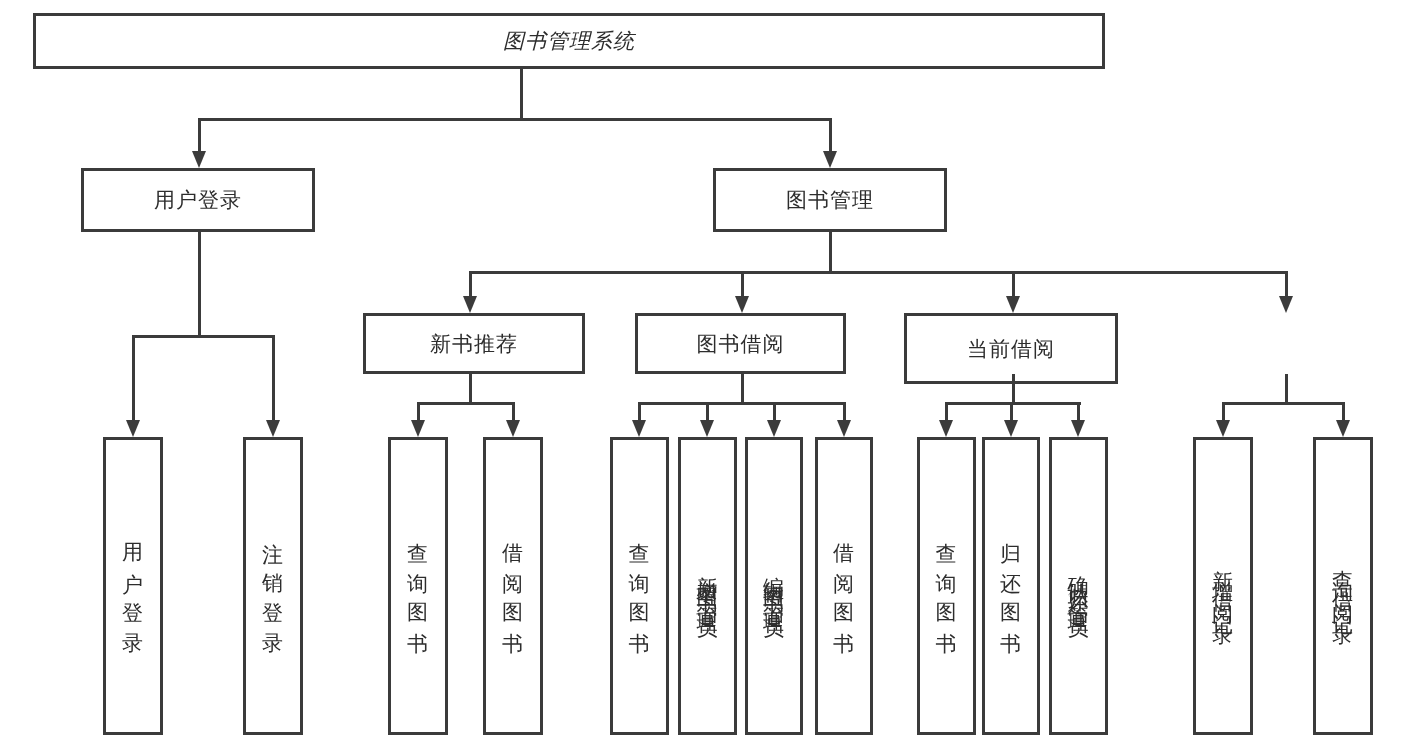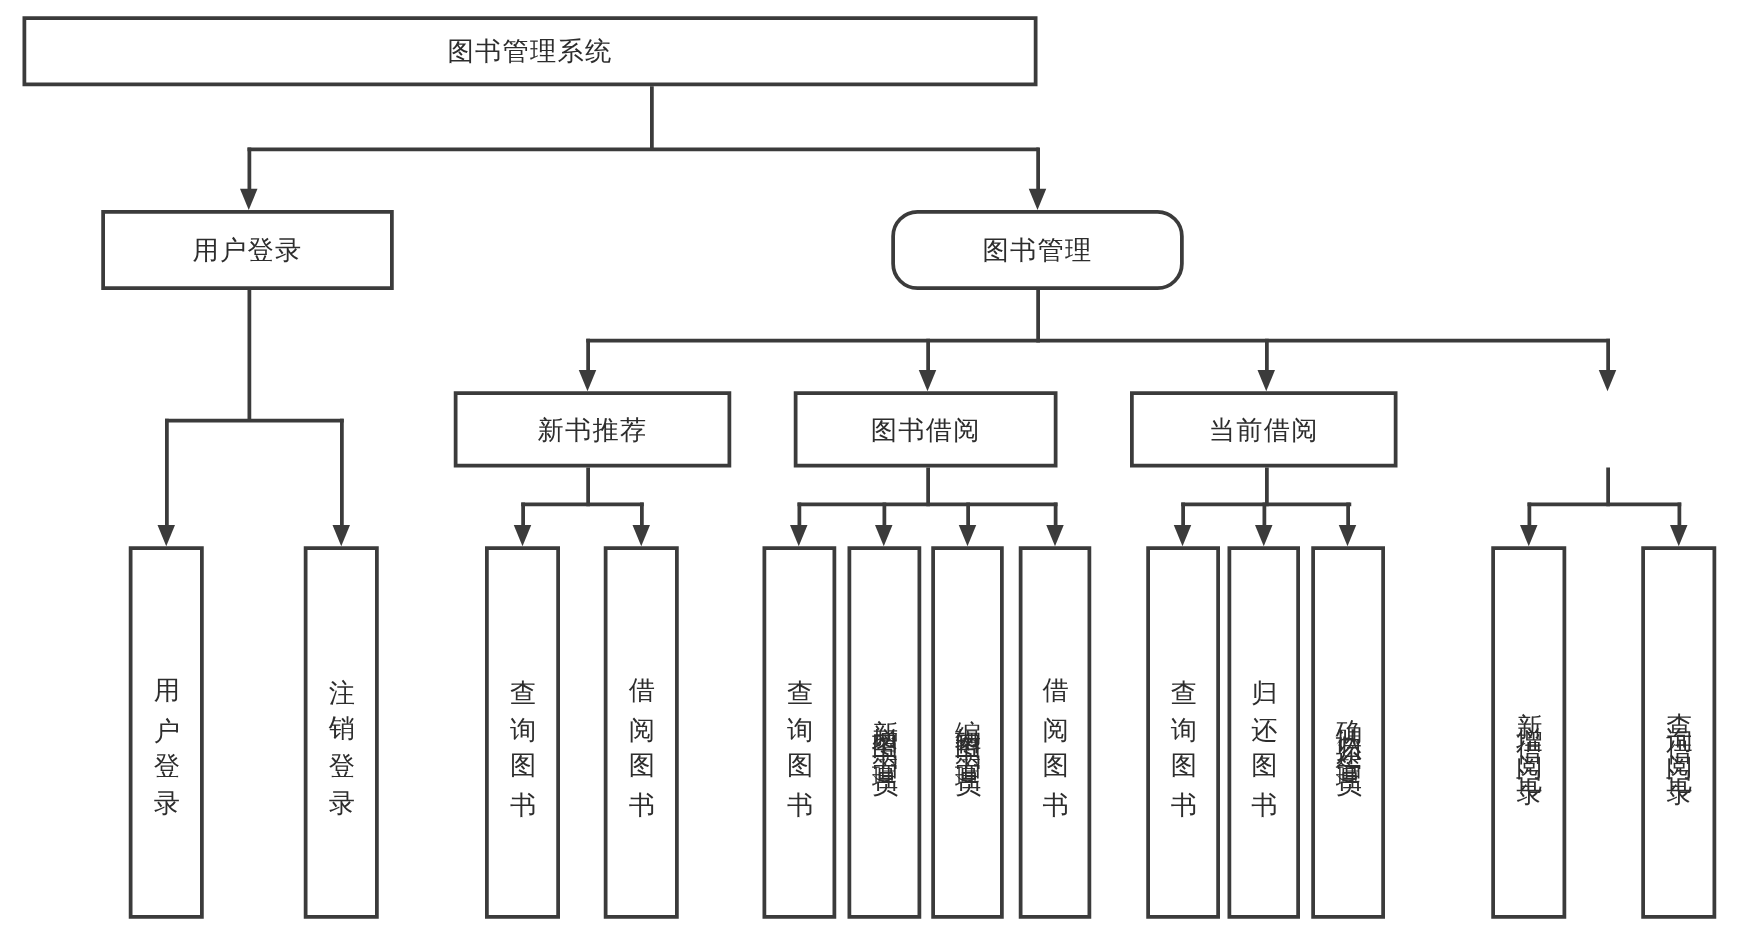--- a/index.html
+++ b/index.html
@@ -38,35 +38,35 @@
   .watermark{
     position:absolute;left:1168px;top:717px;font-size:21px;color:var(--wm);
     z-index:5;white-space:nowrap;letter-spacing:0.5px;
   }
 </style>
 </head>
 <body>
 
 <div id="stage">
 
-  <div class="node hnode" style="left:18px;top:13px;width:812px;height:56px;">
+  <div class="node hnode" style="left:33px;top:13px;width:1072px;height:56px;font-style:italic;">
     <span>图书管理系统</span>
   </div>
 
   <div class="vline" style="left:520px;top:69px;height:50px;"></div>
   <div class="hline" style="left:198px;top:118px;width:633px;"></div>
   <div class="vline" style="left:198px;top:118px;height:34px;"></div>
   <div class="arrow" style="left:192px;top:151px;"></div>
   <div class="vline" style="left:829px;top:118px;height:34px;"></div>
   <div class="arrow" style="left:823px;top:151px;"></div>
 
   <div class="node hnode" style="left:81px;top:168px;width:234px;height:64px;">
     <span>用户登录</span>
   </div>
-  <div class="node hnode" style="left:713px;top:168px;width:234px;height:64px;border-radius:21px;">
+  <div class="node hnode" style="left:713px;top:168px;width:234px;height:64px;">
     <span>图书管理</span>
   </div>
 
   <div class="vline" style="left:198px;top:232px;height:105px;"></div>
   <div class="hline" style="left:132px;top:335px;width:143px;"></div>
   <div class="vline" style="left:132px;top:335px;height:85px;"></div>
   <div class="arrow" style="left:126px;top:420px;"></div>
   <div class="vline" style="left:272px;top:335px;height:85px;"></div>
   <div class="arrow" style="left:266px;top:420px;"></div>
 
@@ -80,21 +80,21 @@
   <div class="arrow" style="left:1006px;top:296px;"></div>
   <div class="vline" style="left:1285px;top:271px;height:26px;"></div>
   <div class="arrow" style="left:1279px;top:296px;"></div>
 
   <div class="node hnode" style="left:635px;top:313px;width:211px;height:61px;">
     <span>图书借阅</span>
   </div>
   <div class="node hnode" style="left:363px;top:313px;width:222px;height:61px;">
     <span>新书推荐</span>
   </div>
-  <div class="node hnode" style="left:904px;top:313px;width:214px;height:61px;">
+  <div class="node hnode" style="left:904px;top:313px;width:214px;height:71px;">
     <span>当前借阅</span>
   </div>
 
   <div class="vline" style="left:469px;top:374px;height:31px;"></div>
   <div class="hline" style="left:417px;top:402px;width:98px;"></div>
   <div class="vline" style="left:417px;top:402px;height:19px;"></div>
   <div class="arrow" style="left:411px;top:420px;"></div>
   <div class="vline" style="left:512px;top:402px;height:19px;"></div>
   <div class="arrow" style="left:506px;top:420px;"></div>
 

